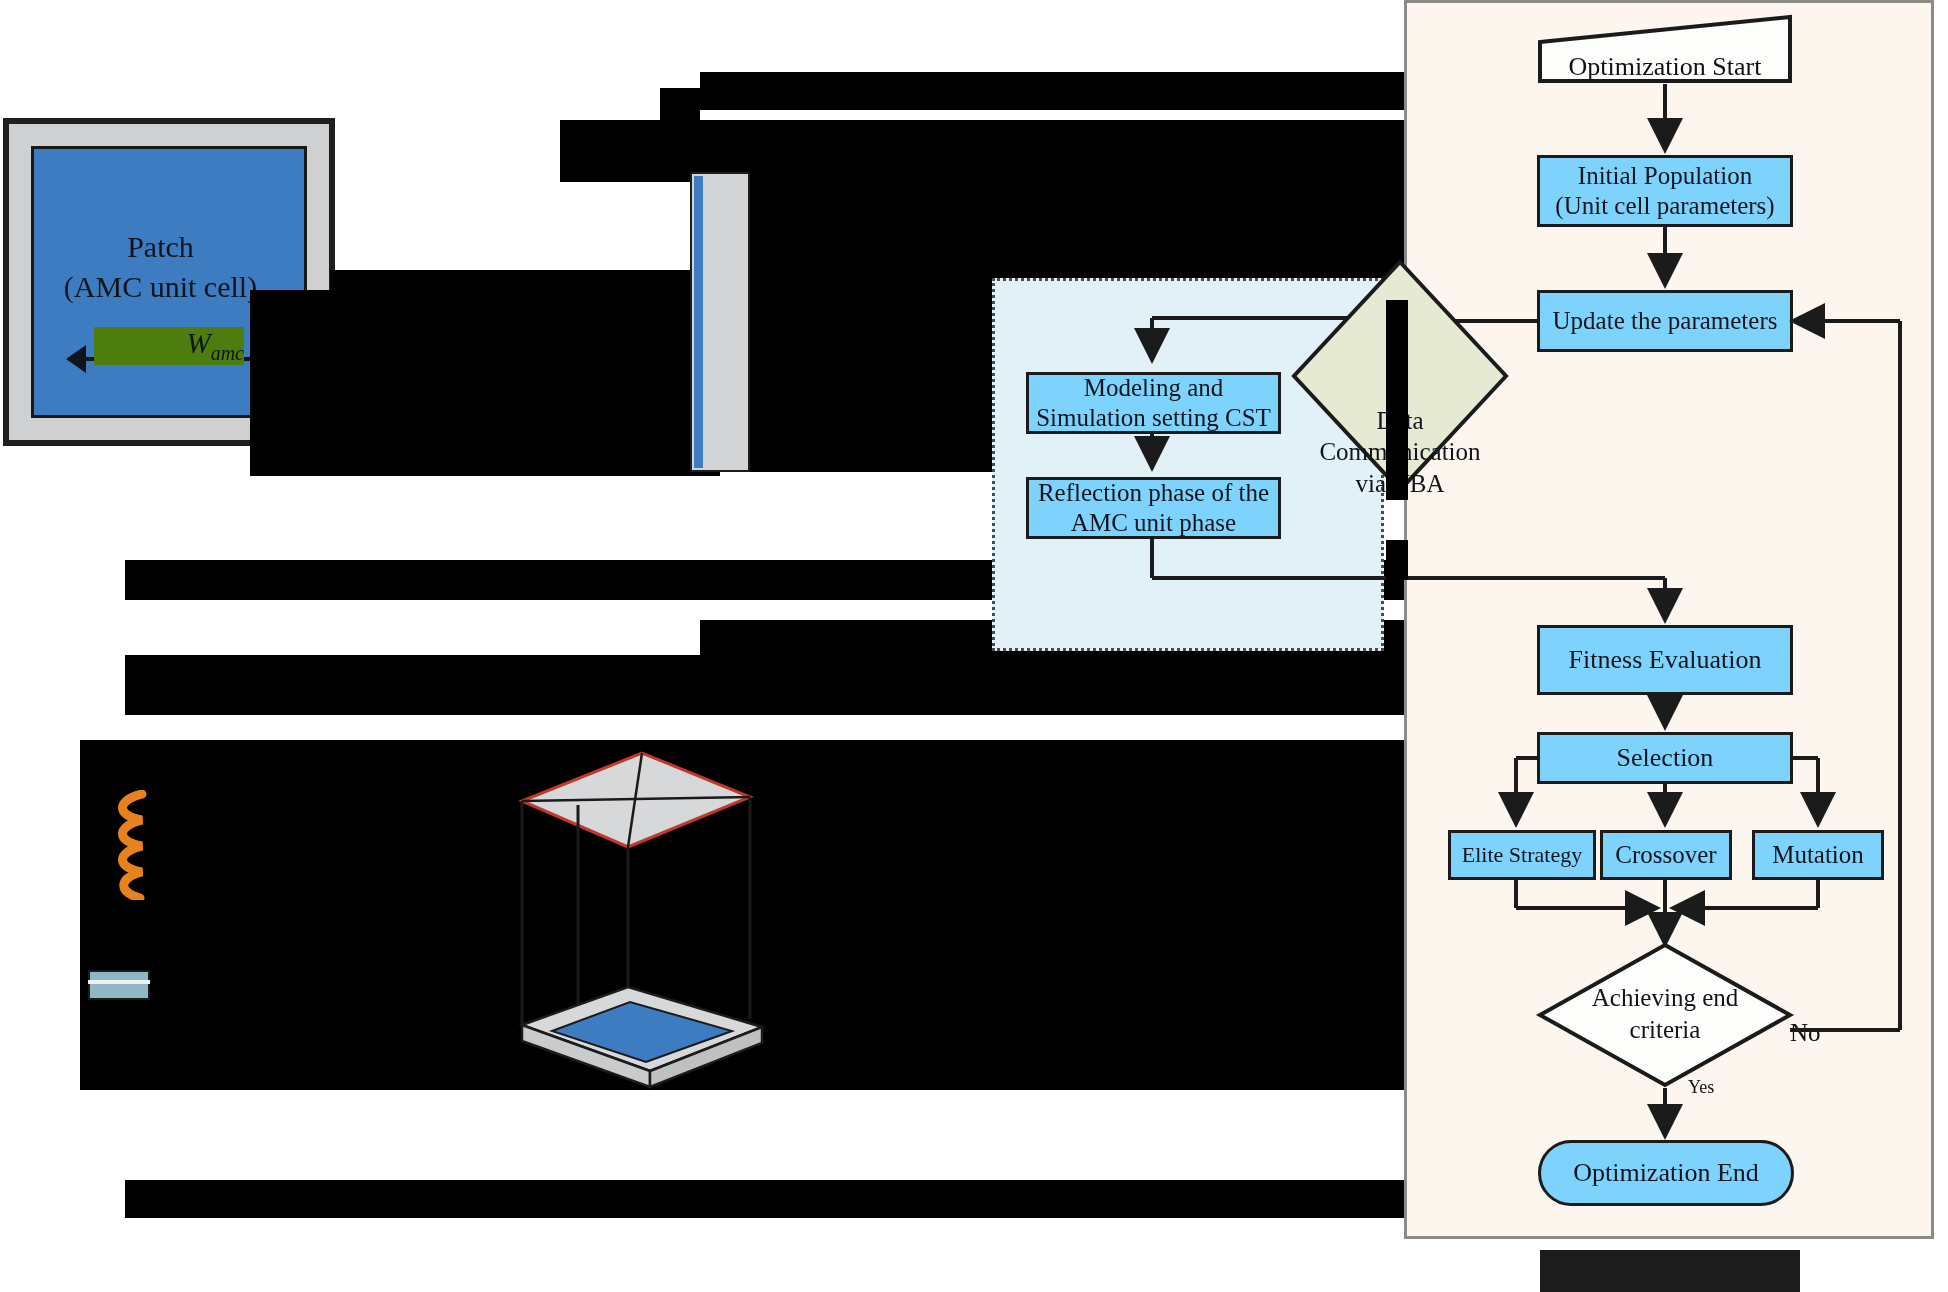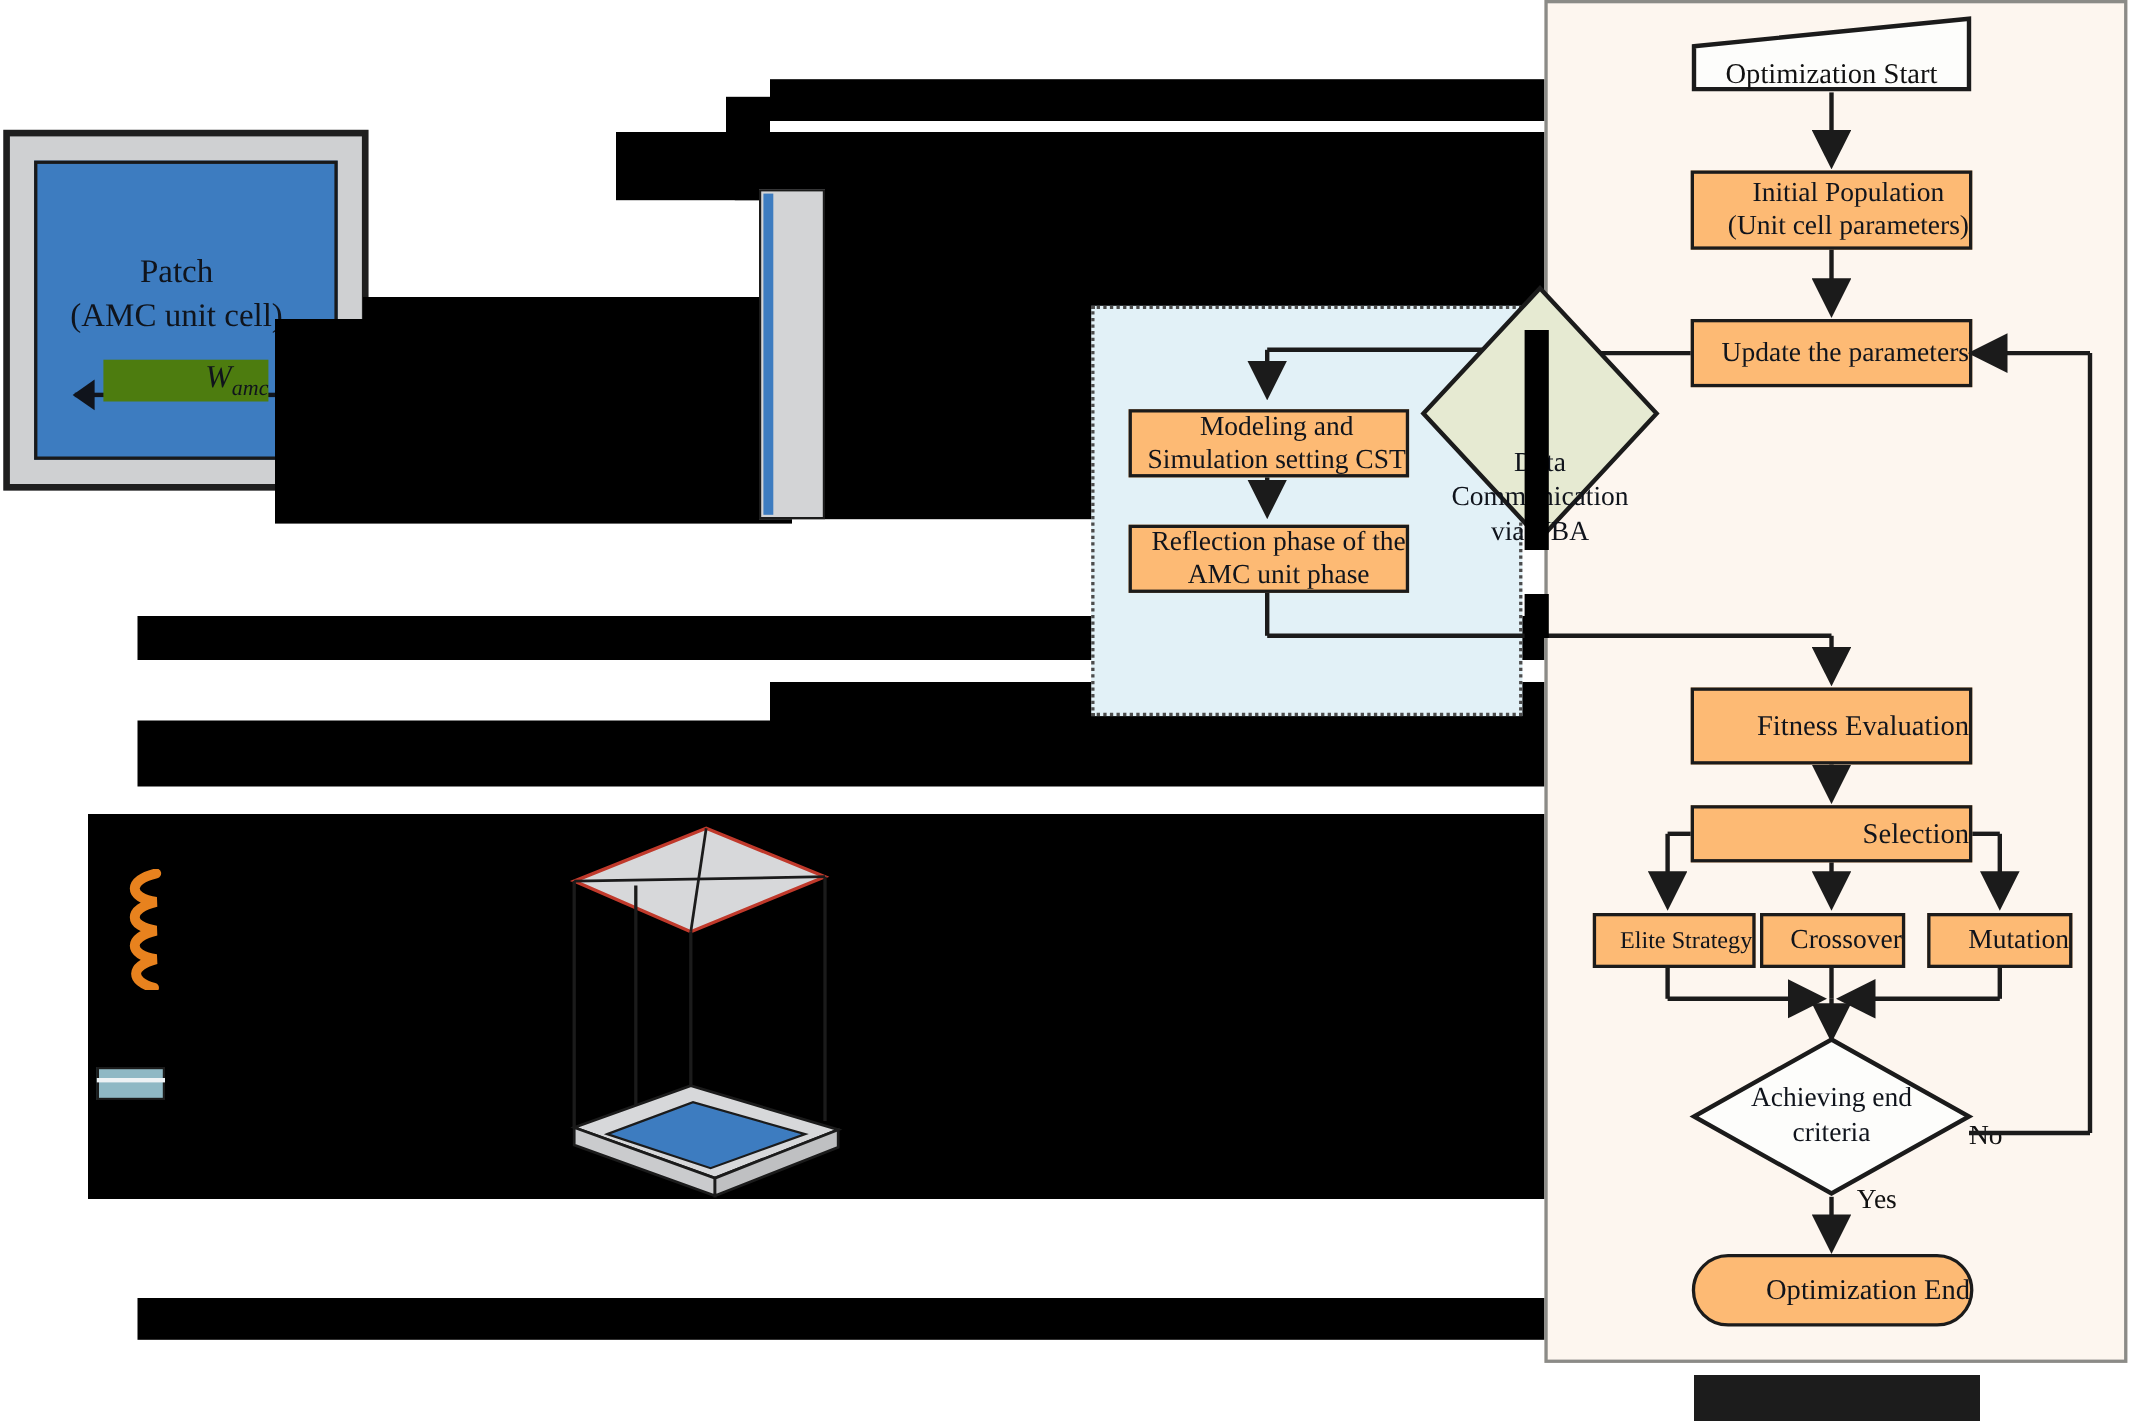--- a/index.html
+++ b/index.html
@@ -23,22 +23,22 @@
   #wamc-ah-l{left:-2px;border-right:20px solid #10141c;}
   #wamc-ah-r{right:-2px;border-left:20px solid #10141c;}
   #wamc-text{position:absolute;left:0;right:0;top:-4px;text-align:right;
     font-size:29px;font-style:italic;color:#10141c;background:#4d7c0f;
     width:150px;margin:0 auto;}
   #wamc-text sub{font-size:20px;font-style:italic;}
 
   
   #cst-panel{left:992px;top:278px;width:392px;height:373px;
     background:#e2f1f7;border:3px dotted #4c4c4c;box-sizing:border-box;}
-  .fbox{position:absolute;background:#fdba74;border:3px solid #1b1b1b;
-    box-sizing:border-box;display:flex;align-items:center;justify-content:flex-end;
+  .fbox{position:absolute;background:#7dd3fc;border:3px solid #1b1b1b;
+    box-sizing:border-box;display:flex;align-items:center;justify-content:center;
     text-align:center;line-height:1.22;color:#10141c;}
   #cst-box1{left:1026px;top:372px;width:255px;height:62px;font-size:25px;}
   #cst-box2{left:1026px;top:477px;width:255px;height:62px;font-size:25px;}
 
   
   #ga-panel{left:1404px;top:0px;width:530px;height:1239px;
     background:#fdf6ef;border:3px solid #8b8b87;box-sizing:border-box;}
 
   
   #ga-start{left:1537px;top:14px;width:256px;height:70px;}
@@ -49,21 +49,21 @@
   #ga-upd{left:1537px;top:290px;width:256px;height:62px;font-size:25px;}
   #ga-fit{left:1537px;top:625px;width:256px;height:70px;font-size:26px;}
   #ga-sel{left:1537px;top:732px;width:256px;height:52px;font-size:26px;}
   #ga-elite{left:1448px;top:830px;width:148px;height:50px;font-size:22px;}
   #ga-cross{left:1600px;top:830px;width:132px;height:50px;font-size:25px;}
   #ga-mut{left:1752px;top:830px;width:132px;height:50px;font-size:25px;}
   #ga-end{left:1538px;top:1140px;width:256px;height:66px;font-size:26px;
     border-radius:34px;}
 
   .lbl-no{position:absolute;left:1790px;top:1019px;font-size:25px;}
-  .lbl-yes{position:absolute;left:1688px;top:1077px;font-size:25px;}
+  .lbl-yes{position:absolute;left:1688px;top:1077px;font-size:18px;}
 
   
   #svg-flow{position:absolute;left:0;top:0;width:1948px;height:1292px;pointer-events:none;}
 </style>
 </head>
 <body>
 
 <div class="abs" id="cell-outer">
   <div id="cell-patch">
     <div id="cell-label">

